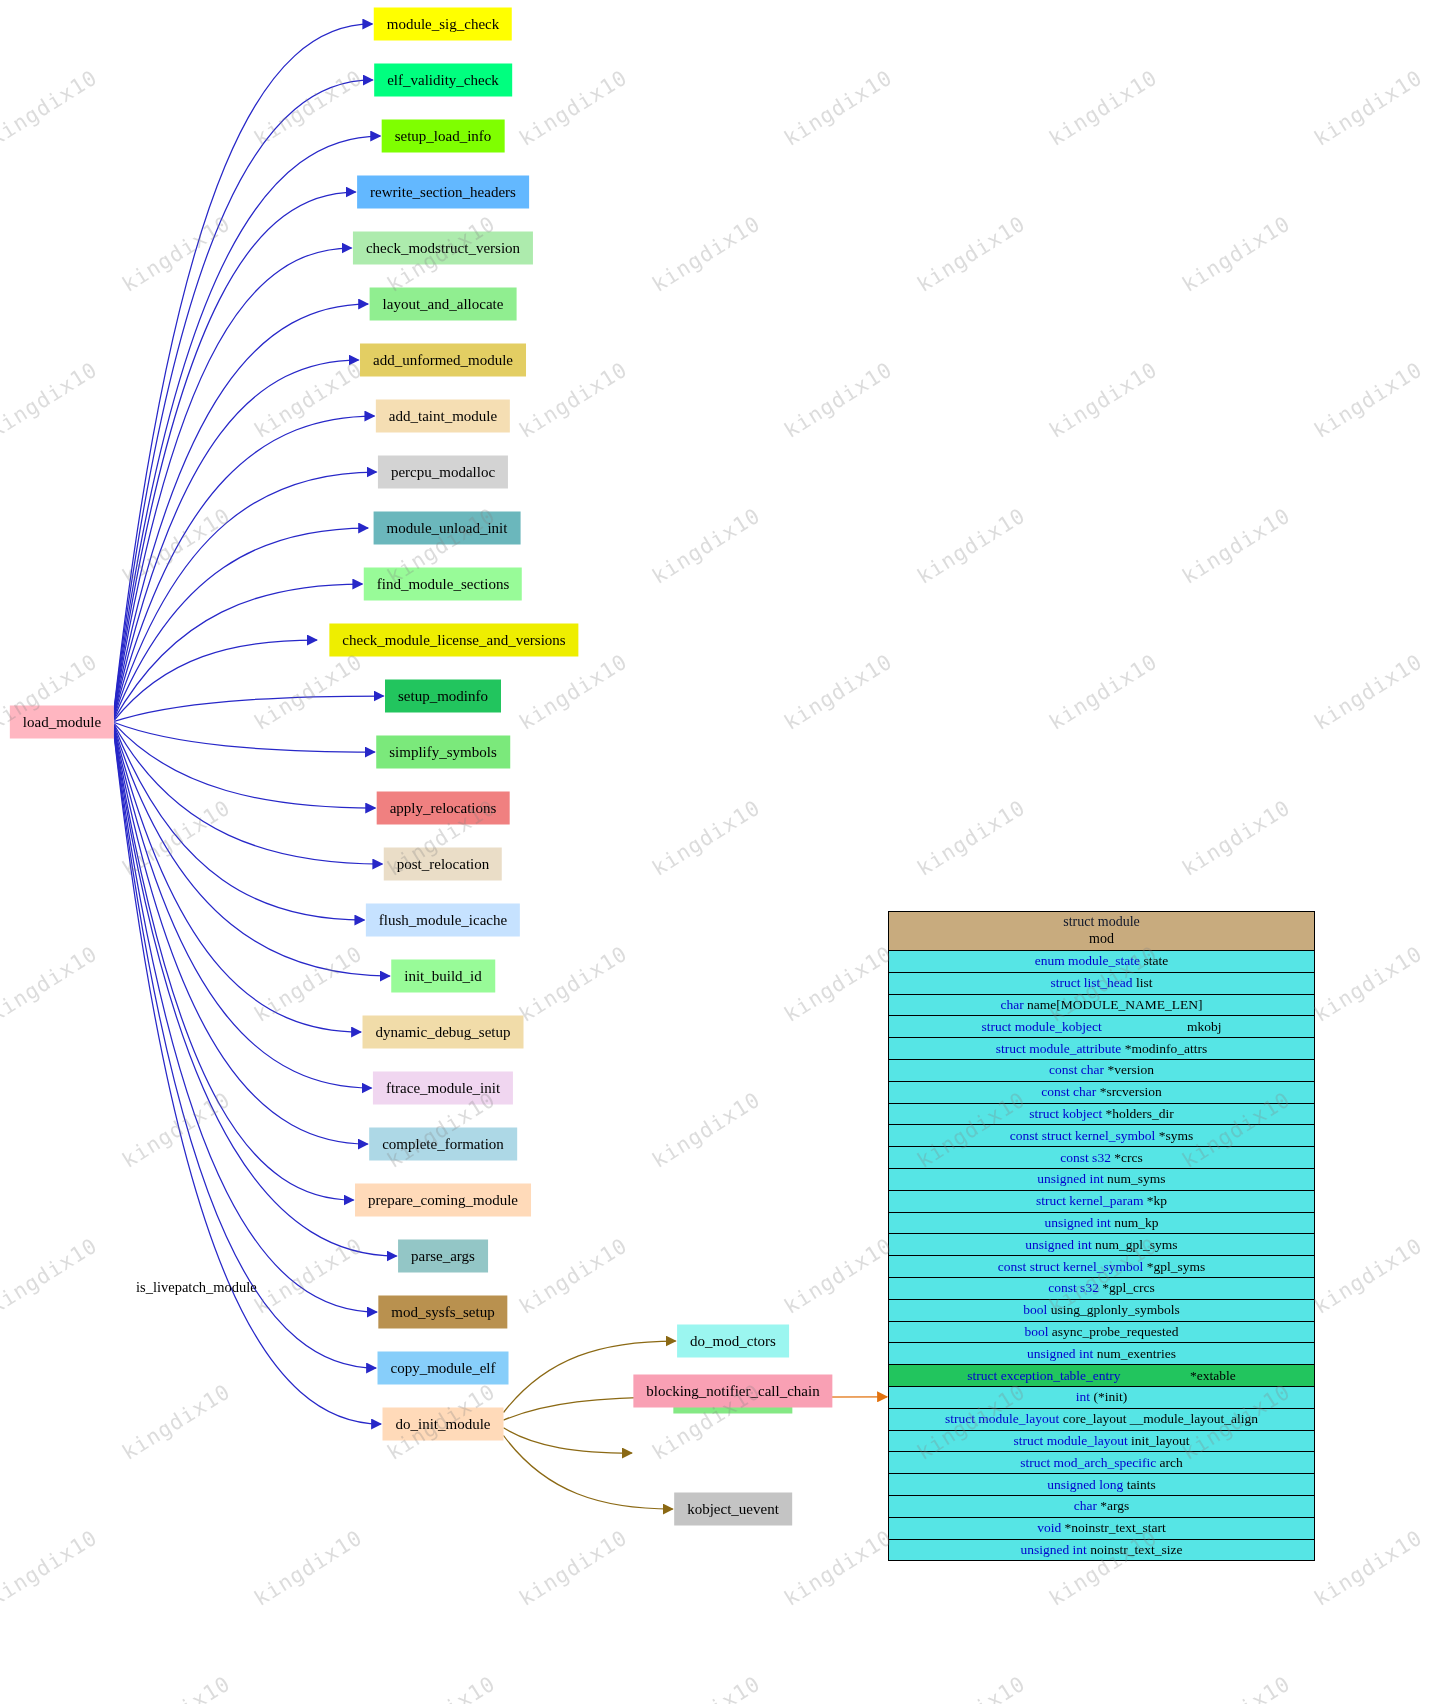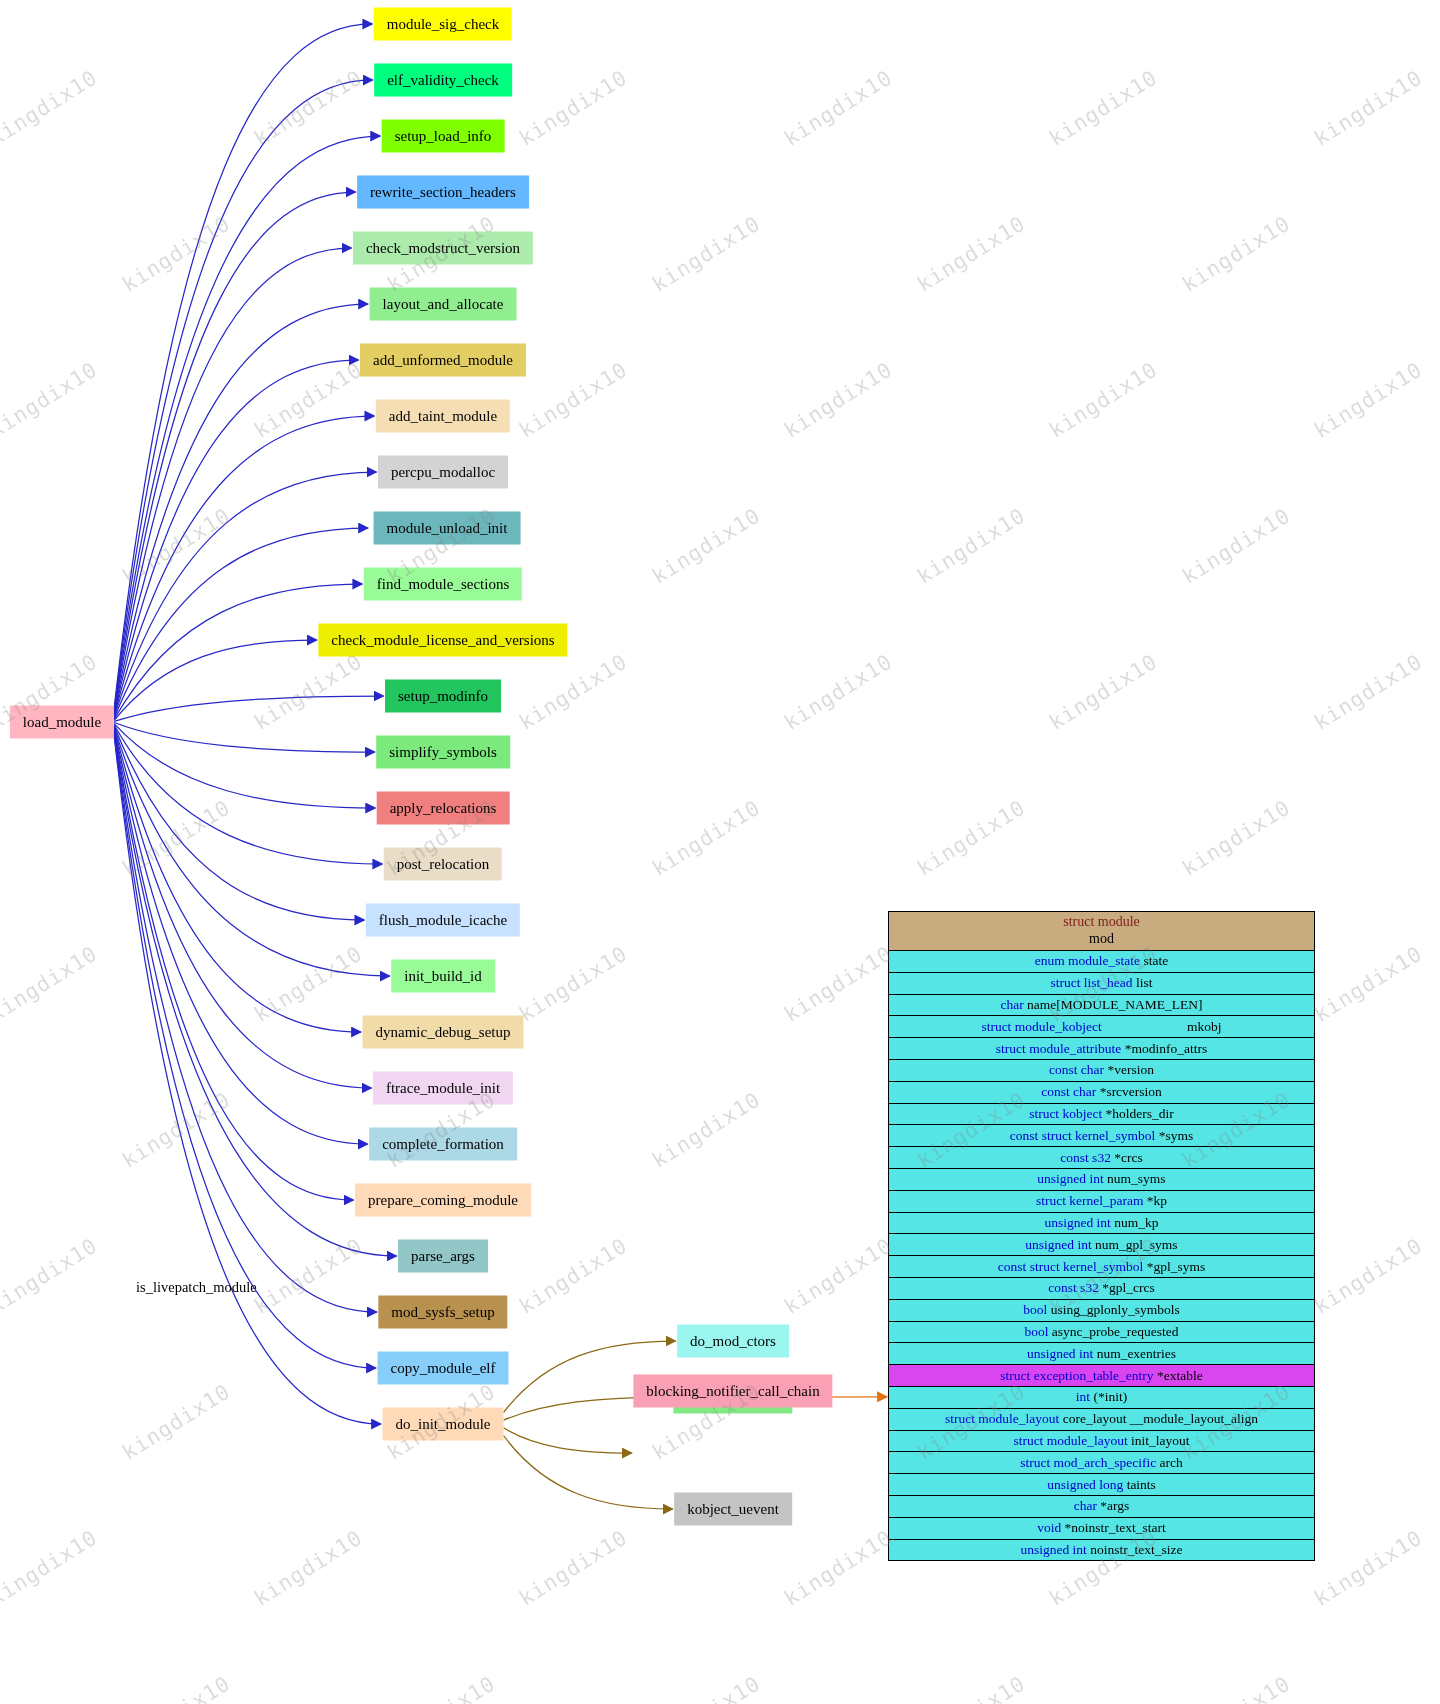--- a/index.html
+++ b/index.html
@@ -17,21 +17,21 @@
   .node{
     position:absolute;transform:translate(-50%,-50%);
     padding:8px 13px;font-size:15px;line-height:17px;white-space:nowrap;color:#000;z-index:3;
   }
   #edge-label{position:absolute;left:136px;top:1279px;font-size:14.5px;z-index:4;color:#000;}
   #struct-table{
     position:absolute;z-index:3;border:1px solid #000;font-size:13.5px;text-align:center;
     background:#fff;box-sizing:border-box;
   }
   .tbl-header{padding:2px 0 3px;line-height:16.5px;}
-  .tbl-title{color:#7f1d1d;font-size:14px;}
+  .tbl-title{color:#0f172a;font-size:14px;}
   .tbl-subtitle{color:#000;font-size:14px;}
   .tbl-row{
     height:21.8px;box-sizing:border-box;border-top:1px solid #000;
     display:flex;align-items:center;justify-content:center;white-space:nowrap;overflow:hidden;
   }
   .ftype{color:#0000CD;}
   .fname{color:#000;}
 </style>
 </head>
 <body>
@@ -89,21 +89,21 @@
       <div class="node" style="left: 443px; top: 80px; background: rgb(0, 255, 127);">elf_validity_check</div>
       <div class="node" style="left: 443px; top: 136px; background: rgb(127, 255, 0);">setup_load_info</div>
       <div class="node" style="left: 443px; top: 192px; background: rgb(99, 184, 255); text-align: center;">rewrite_section_headers</div>
       <div class="node" style="left: 443px; top: 248px; background: rgb(173, 235, 173);">check_modstruct_version</div>
       <div class="node" style="left: 443px; top: 304px; background: rgb(144, 238, 144);">layout_and_allocate</div>
       <div class="node" style="left: 443px; top: 360px; background: rgb(227, 206, 99);">add_unformed_module</div>
       <div class="node" style="left: 443px; top: 416px; background: rgb(245, 222, 179);">add_taint_module</div>
       <div class="node" style="left: 443px; top: 472px; background: rgb(211, 211, 211);">percpu_modalloc</div>
       <div class="node" style="left: 447px; top: 528px; background: rgb(107, 183, 188);">module_unload_init</div>
       <div class="node" style="left: 443px; top: 584px; background: rgb(152, 251, 152);">find_module_sections</div>
-      <div class="node" style="left: 443px; top: 640px; background: rgb(238, 238, 0);">check_module_license_and_versions</div>
+      <div class="node" style="left: 454px; top: 640px; background: rgb(238, 238, 0);">check_module_license_and_versions</div>
       <div class="node" style="left: 443px; top: 696px; background: #22c55e; text-align: right;">setup_modinfo</div>
       <div class="node" style="left: 443px; top: 752px; background: rgb(123, 233, 123);">simplify_symbols</div>
       <div class="node" style="left: 443px; top: 808px; background: rgb(240, 128, 128);">apply_relocations</div>
       <div class="node" style="left: 443px; top: 864px; background: rgb(234, 221, 199);">post_relocation</div>
       <div class="node" style="left: 443px; top: 920px; background: rgb(198, 226, 255);">flush_module_icache</div>
       <div class="node" style="left: 443px; top: 976px; background: rgb(152, 251, 152);">init_build_id</div>
       <div class="node" style="left: 443px; top: 1032px; background: rgb(241, 220, 169);">dynamic_debug_setup</div>
       <div class="node" style="left: 443px; top: 1088px; background: rgb(240, 214, 240);">ftrace_module_init</div>
       <div class="node" style="left: 443px; top: 1144px; background: rgb(173, 216, 230);">complete_formation</div>
       <div class="node" style="left: 443px; top: 1200px; background: rgb(255, 218, 185);">prepare_coming_module</div>
@@ -137,21 +137,21 @@
         <div class="tbl-row" style="background: rgb(86, 229, 229);"><span class="ftype">const s32</span>&nbsp;<span class="fname">*crcs</span></div>
         <div class="tbl-row" style="background: rgb(86, 229, 229);"><span class="ftype">unsigned int</span>&nbsp;<span class="fname">num_syms</span></div>
         <div class="tbl-row" style="background: rgb(86, 229, 229);"><span class="ftype">struct kernel_param</span>&nbsp;<span class="fname">*kp</span></div>
         <div class="tbl-row" style="background: rgb(86, 229, 229);"><span class="ftype">unsigned int</span>&nbsp;<span class="fname">num_kp</span></div>
         <div class="tbl-row" style="background: rgb(86, 229, 229);"><span class="ftype">unsigned int</span>&nbsp;<span class="fname">num_gpl_syms</span></div>
         <div class="tbl-row" style="background: rgb(86, 229, 229);"><span class="ftype">const struct kernel_symbol</span>&nbsp;<span class="fname">*gpl_syms</span></div>
         <div class="tbl-row" style="background: rgb(86, 229, 229);"><span class="ftype">const s32</span>&nbsp;<span class="fname">*gpl_crcs</span></div>
         <div class="tbl-row" style="background: rgb(86, 229, 229);"><span class="ftype">bool</span>&nbsp;<span class="fname">using_gplonly_symbols</span></div>
         <div class="tbl-row" style="background: rgb(86, 229, 229);"><span class="ftype">bool</span>&nbsp;<span class="fname">async_probe_requested</span></div>
         <div class="tbl-row" style="background: rgb(86, 229, 229);"><span class="ftype">unsigned int</span>&nbsp;<span class="fname">num_exentries</span></div>
-        <div class="tbl-row" style="background: #d946ef;"><span class="ftype">struct exception_table_entry</span>&nbsp;<span class="fname">*extable</span></div>
+        <div class="tbl-row" style="background: #22c55e; gap: 33px;"><span class="ftype">struct exception_table_entry</span>&nbsp;<span class="fname">*extable</span></div>
         <div class="tbl-row" style="background: rgb(86, 229, 229);"><span class="ftype">int</span>&nbsp;<span class="fname">(*init)</span></div>
         <div class="tbl-row" style="background: rgb(86, 229, 229);"><span class="ftype">struct module_layout</span>&nbsp;<span class="fname">core_layout __module_layout_align</span></div>
         <div class="tbl-row" style="background: rgb(86, 229, 229);"><span class="ftype">struct module_layout</span>&nbsp;<span class="fname">init_layout</span></div>
         <div class="tbl-row" style="background: rgb(86, 229, 229);"><span class="ftype">struct mod_arch_specific</span>&nbsp;<span class="fname">arch</span></div>
         <div class="tbl-row" style="background: rgb(86, 229, 229);"><span class="ftype">unsigned long</span>&nbsp;<span class="fname">taints</span></div>
         <div class="tbl-row" style="background: rgb(86, 229, 229);"><span class="ftype">char</span>&nbsp;<span class="fname">*args</span></div>
         <div class="tbl-row" style="background: rgb(86, 229, 229);"><span class="ftype">void</span>&nbsp;<span class="fname">*noinstr_text_start</span></div>
         <div class="tbl-row" style="background: rgb(86, 229, 229);"><span class="ftype">unsigned int</span>&nbsp;<span class="fname">noinstr_text_size</span></div>
       </div>
   </div>

